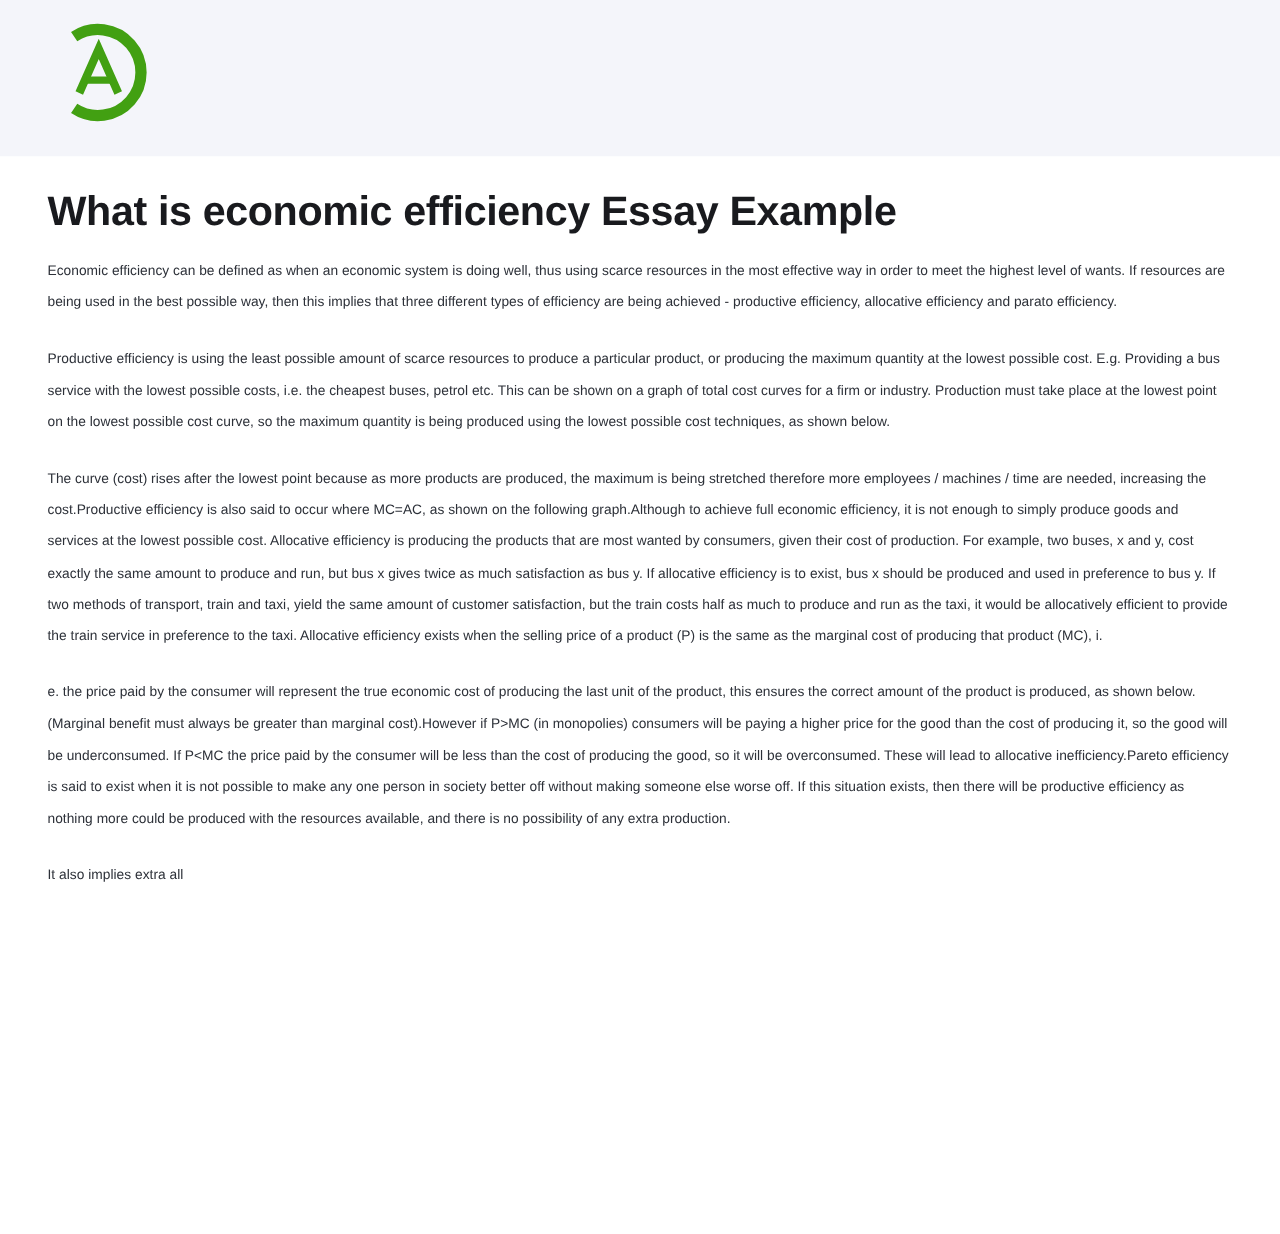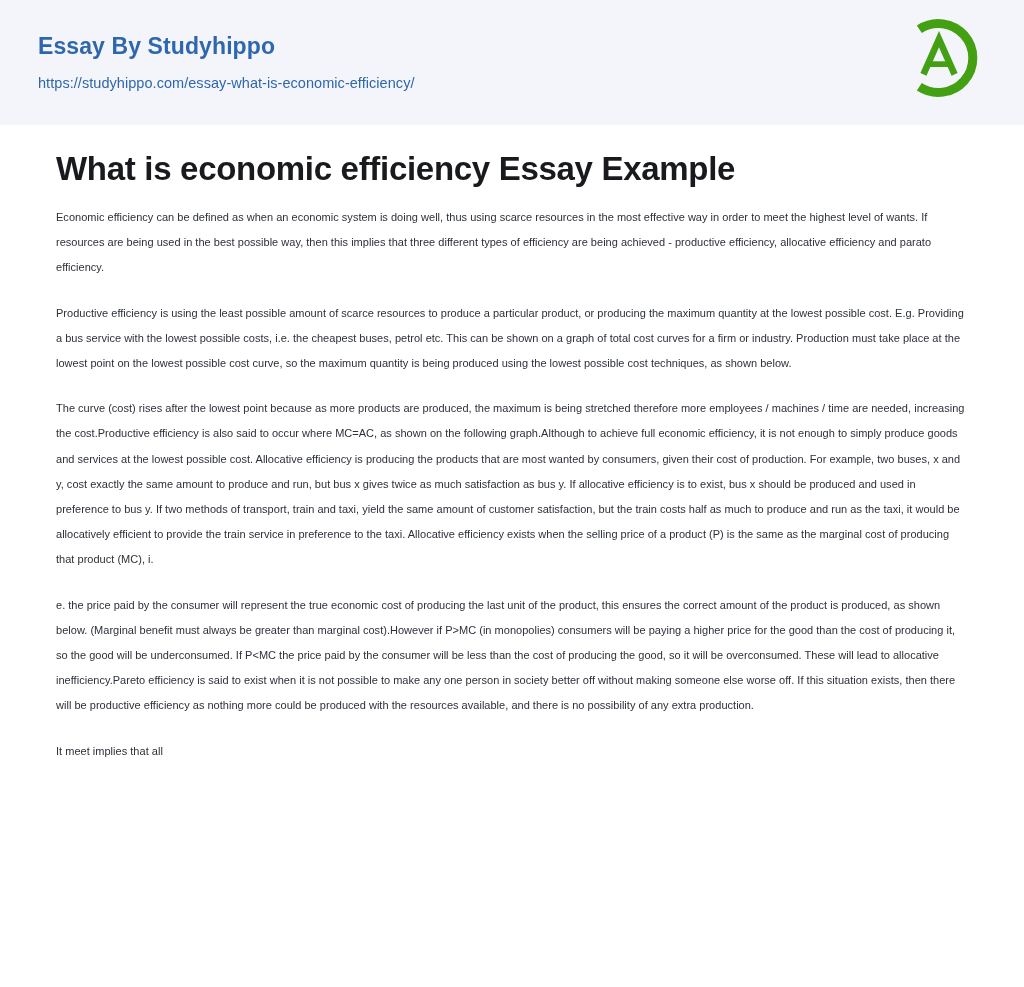--- a/index.html
+++ b/index.html
@@ -55,21 +55,21 @@
     padding-right: 6px;
   }
   .logo-svg {
     display: block;
     width: 82px;
     height: 82px;
   }
 
   
   .article {
-    padding: 0 56px;
+    padding: 0 38px;
     box-sizing: border-box;
   }
   .article-title {
     font-size: 33px;
     font-weight: bold;
     color: #191a1e;
     margin: 0;
     padding-top: 25px;
     letter-spacing: -0.3px;
     line-height: 1.15;
@@ -88,24 +88,20 @@
   .article-body p:last-child {
     margin-bottom: 0;
   }
 </style>
 </head>
 <body>
 
 <header class="page-header">
   <div class="header-inner">
 
-    <div class="brand-block">
-      <div class="brand-title">Essay By Studyhippo</div>
-      <a class="brand-url" href="#">https://studyhippo.com/essay-what-is-economic-efficiency/</a>
-    </div>
 
     <div class="logo-wrap">
       <svg class="logo-svg" viewBox="0 0 100 100" aria-hidden="true">
 
         <path d="M 26 15 A 42 42 0 1 1 26 85" fill="none" stroke="#42a012" stroke-width="11" stroke-linecap="butt"></path>
 
         <path d="M 31 70 L 50 27 L 69 70" fill="none" stroke="#42a012" stroke-width="8" stroke-linejoin="miter" stroke-linecap="butt"></path>
         <path d="M 38.5 57.5 L 61.5 57.5" fill="none" stroke="#42a012" stroke-width="7"></path>
       </svg>
     </div>
@@ -115,16 +111,16 @@
 
 <main class="article">
 
   <h1 class="article-title">What is economic efficiency Essay Example</h1>
 
   <div class="article-body">
     <p>Economic efficiency can be defined as when an economic system is doing well, thus using scarce resources in the most effective way in order to meet the highest level of wants. If resources are being used in the best possible way, then this implies that three different types of efficiency are being achieved - productive efficiency, allocative efficiency and parato efficiency.</p>
     <p>Productive efficiency is using the least possible amount of scarce resources to produce a particular product, or producing the maximum quantity at the lowest possible cost. E.g. Providing a bus service with the lowest possible costs, i.e. the cheapest buses, petrol etc. This can be shown on a graph of total cost curves for a firm or industry. Production must take place at the lowest point on the lowest possible cost curve, so the maximum quantity is being produced using the lowest possible cost techniques, as shown below.</p>
     <p>The curve (cost) rises after the lowest point because as more products are produced, the maximum is being stretched therefore more employees / machines / time are needed, increasing the cost.Productive efficiency is also said to occur where MC=AC, as shown on the following graph.Although to achieve full economic efficiency, it is not enough to simply produce goods and services at the lowest possible cost. Allocative efficiency is producing the products that are most wanted by consumers, given their cost of production. For example, two buses, x and y, cost exactly the same amount to produce and run, but bus x gives twice as much satisfaction as bus y. If allocative efficiency is to exist, bus x should be produced and used in preference to bus y. If two methods of transport, train and taxi, yield the same amount of customer satisfaction, but the train costs half as much to produce and run as the taxi, it would be allocatively efficient to provide the train service in preference to the taxi. Allocative efficiency exists when the selling price of a product (P) is the same as the marginal cost of producing that product (MC), i.</p>
     <p>e. the price paid by the consumer will represent the true economic cost of producing the last unit of the product, this ensures the correct amount of the product is produced, as shown below. (Marginal benefit must always be greater than marginal cost).However if P&gt;MC (in monopolies) consumers will be paying a higher price for the good than the cost of producing it, so the good will be underconsumed. If P&lt;MC the price paid by the consumer will be less than the cost of producing the good, so it will be overconsumed. These will lead to allocative inefficiency.Pareto efficiency is said to exist when it is not possible to make any one person in society better off without making someone else worse off. If this situation exists, then there will be productive efficiency as nothing more could be produced with the resources available, and there is no possibility of any extra production.</p>
-    <p>It meet implies that all</p>
+    <p>It also implies extra all</p>
   </div>
 
 </main>
 
 </body></html>

